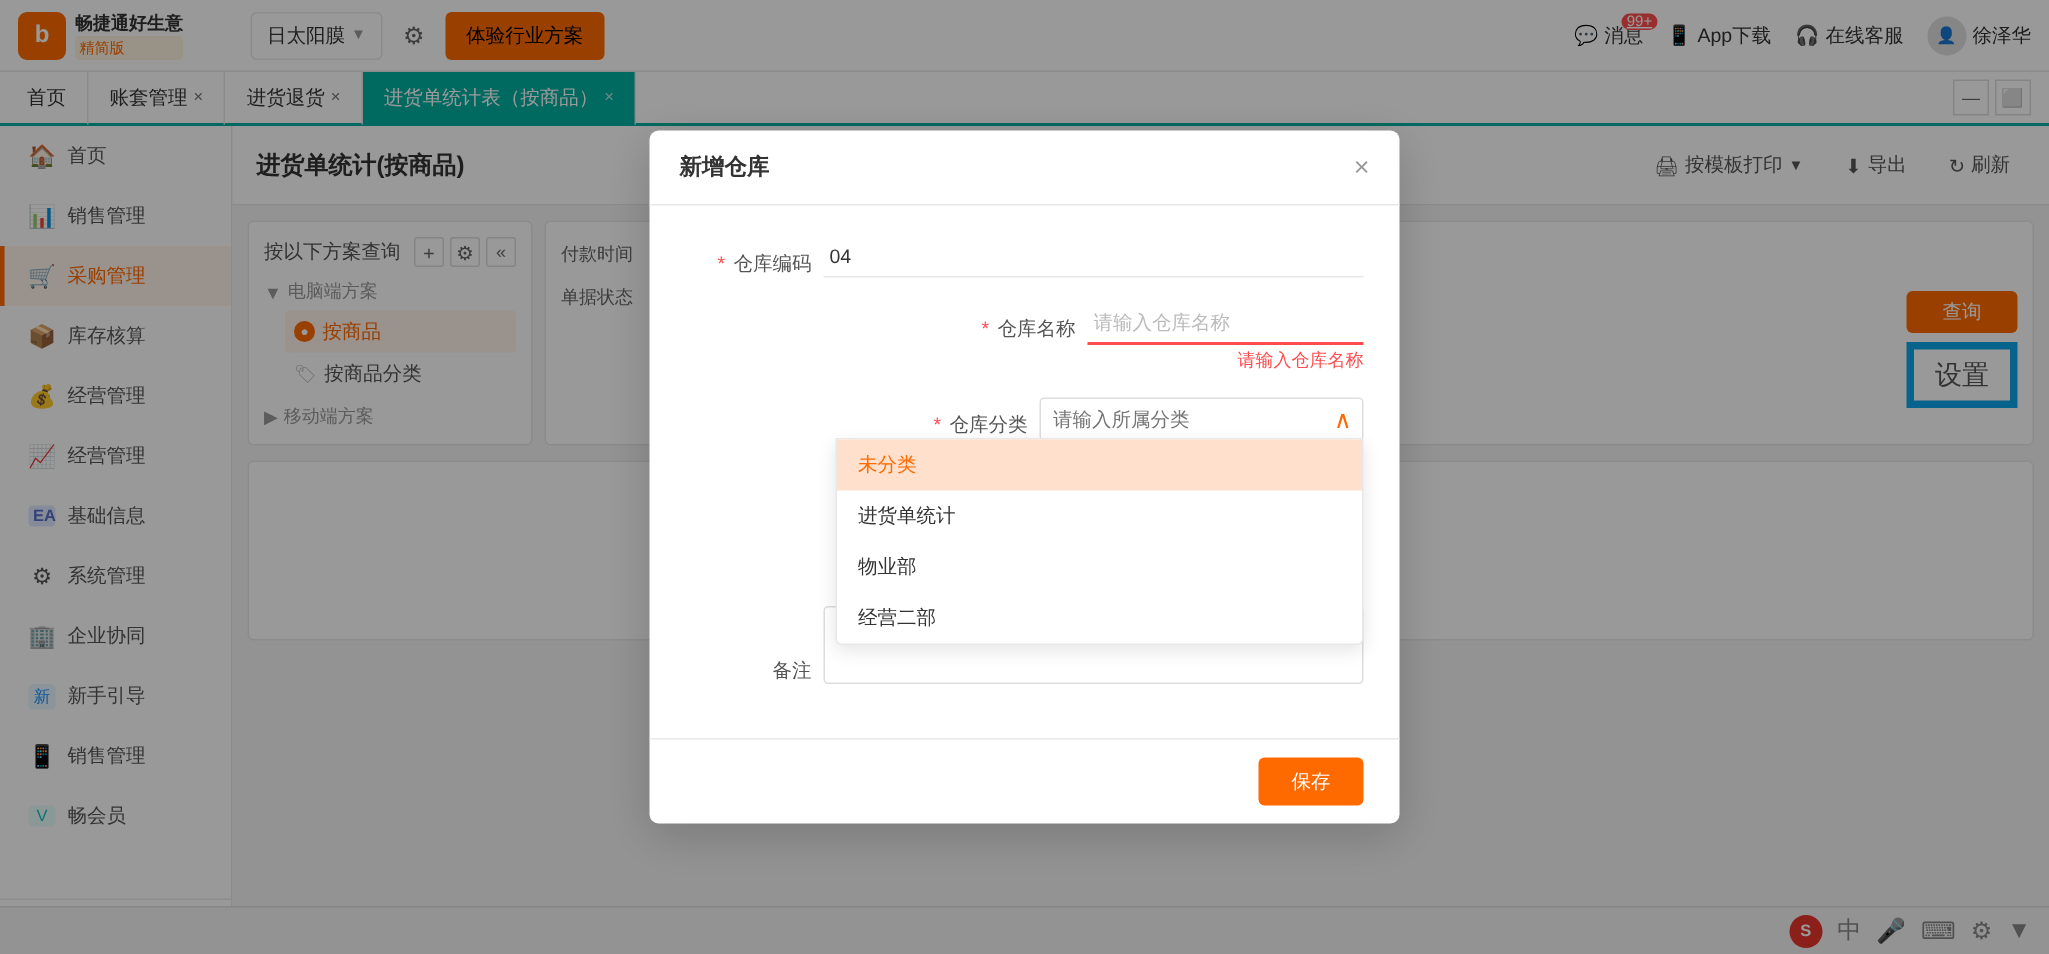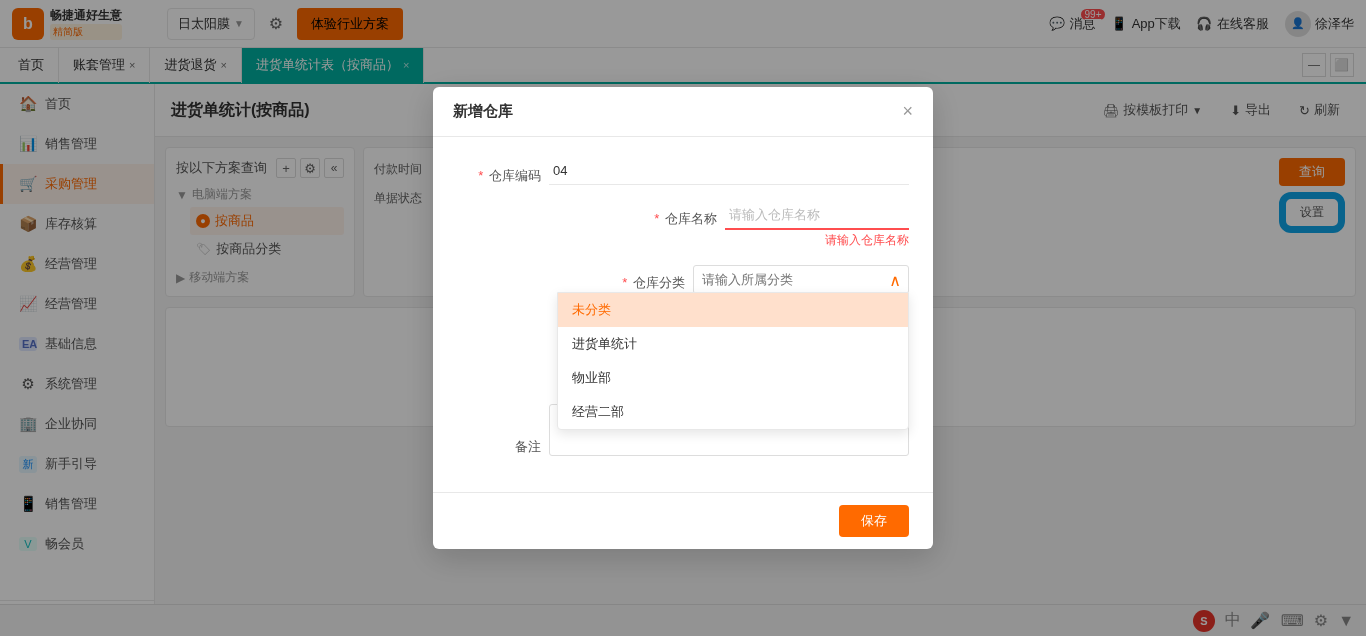--- a/index.html
+++ b/index.html
@@ -157,25 +157,25 @@
       cursor: pointer; color: #555; font-size: 13px;
     }
     .query-row { display: flex; align-items: center; gap: 8px; margin-bottom: 6px; }
     .query-label { color: #666; font-size: 12px; width: 70px; }
     .query-input {
       border: 1px solid #ddd; border-radius: 3px; padding: 3px 6px;
       font-size: 12px; color: #333; width: 140px;
     }
     .query-btn-orange {
       background: #ff6a00; color: #fff; border: none;
-      padding: 5px 18px; border-radius: 4px; cursor: pointer; font-size: 13px;
+      padding: 5px 18px; border-radius: 4px; cursor: pointer; font-size: 13px; margin-top: 36px;
     }
     .query-btn-default {
-      background: #fff; color: #555; border: 7px solid #0ea5e9;
-      padding: 5px 14px; border-radius: 12px; cursor: pointer; font-size: 12px;
+      background: #fff; color: #555; border: 5px solid #0ea5e9;
+      padding: 5px 14px; border-radius: 0; cursor: pointer; font-size: 18px;
     }
 
     
     .modal-overlay {
       position: fixed;
       top: 0; left: 0; right: 0; bottom: 0;
       background: rgba(0,0,0,0.4);
       z-index: 1000;
       display: flex; align-items: center; justify-content: center;
     }

